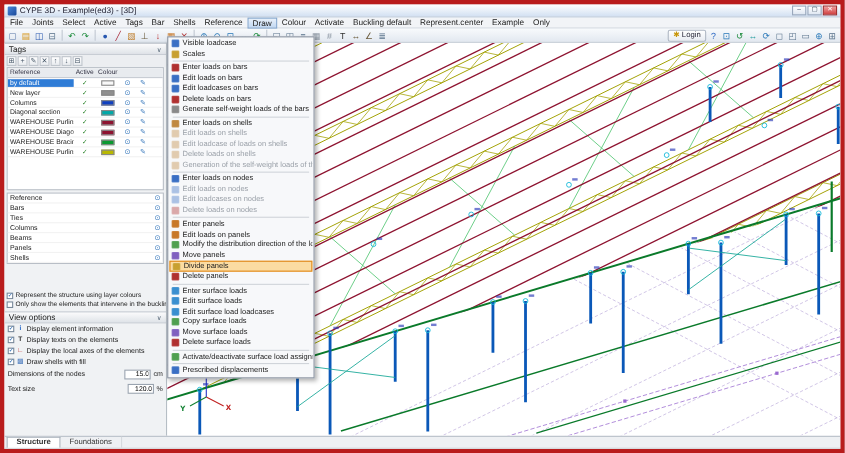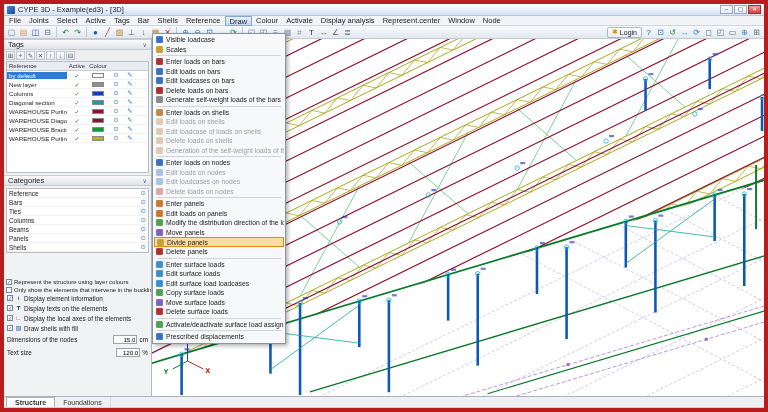--- a/index.html
+++ b/index.html
@@ -83,24 +83,24 @@
       <div class="mitem">Joints</div>
       <div class="mitem">Select</div>
       <div class="mitem">Active</div>
       <div class="mitem">Tags</div>
       <div class="mitem">Bar</div>
       <div class="mitem">Shells</div>
       <div class="mitem">Reference</div>
       <div class="mitem active">Draw</div>
       <div class="mitem">Colour</div>
       <div class="mitem">Activate</div>
-      <div class="mitem">Display analysis</div>
+      <div class="mitem">Buckling default</div>
       <div class="mitem">Represent.center</div>
-      <div class="mitem">Window</div>
-      <div class="mitem">Node</div>
+      <div class="mitem">Example</div>
+      <div class="mitem">Only</div>
     </div>
 
   <div class="toolbar">
     <span style="display:flex;align-items:center;gap:1px">
         <span class="ticon" style="color: rgb(88, 120, 168);">▢</span>
         <span class="ticon" style="color: rgb(216, 152, 32);">▤</span>
         <span class="ticon" style="color: rgb(40, 88, 176);">◫</span>
         <span class="ticon" style="color: rgb(88, 114, 138);">⊟</span>
         <span class="tsep"></span>
         <span class="ticon" style="color: rgb(26, 138, 58);">↶</span>
@@ -241,24 +241,20 @@
               <div class="tref">WAREHOUSE Purlins</div>
               <div class="tcheck">✓</div>
               <div>
                 <div class="tswatch" style="background: rgb(184, 184, 0);"></div>
               </div>
               <div class="teye">⊙</div>
               <div class="teye">✎</div>
             </div>
           </div>
       </div>
-      <div class="sechead" style="margin-top:2px">
-        <span>Categories</span>
-        <span class="chev">∨</span>
-      </div>
       <div class="catbox">
           <div class="crow">
             <span class="lbl">Reference</span>
             <span class="teye">⊙</span>
           </div>
           <div class="crow">
             <span class="lbl">Bars</span>
             <span class="teye">⊙</span>
           </div>
           <div class="crow">
@@ -286,20 +282,24 @@
       <div>
           <div class="checkline">
             <span class="cbx">✓</span>
             <span>Represent the structure using layer colours</span>
           </div>
           <div class="checkline">
             <span class="cbx"></span>
             <span>Only show the elements that intervene in the buckling analysis</span>
           </div>
         </div>
+      <div class="sechead" style="margin-top:3px">
+        <span>View options</span>
+        <span class="chev">∨</span>
+      </div>
       <div>
           <div class="vorow">
             <span class="cbx">✓</span>
             <span class="voic" style="color: rgb(40, 104, 200);">i</span>
             <span>Display element information</span>
           </div>
           <div class="vorow">
             <span class="cbx">✓</span>
             <span class="voic" style="color: rgb(48, 48, 48);">T</span>
             <span>Display texts on the elements</span>

